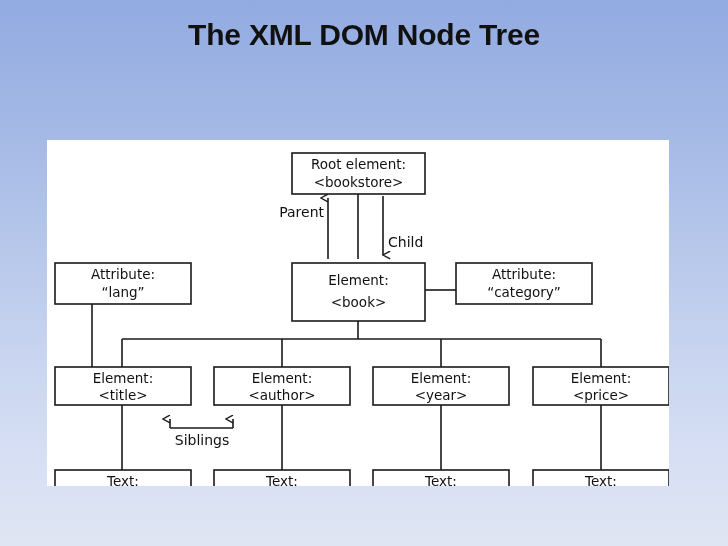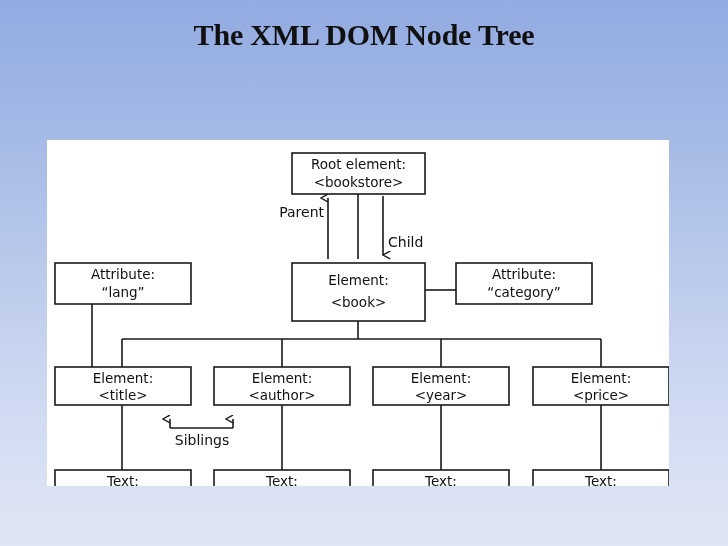--- a/index.html
+++ b/index.html
@@ -23,21 +23,21 @@
   .slide-title {
     position: absolute;
     left: 0;
     top: 18px;
     width: 728px;
     text-align: center;
     font-size: 30px;
     font-weight: bold;
     color: #111111;
     letter-spacing: -0.2px;
-    font-family: Liberation Serif, serif;
+    font-family: Liberation Sans, sans-serif;
   }
 
   .diagram-panel {
     position: absolute;
     left: 47px;
     top: 140px;
     width: 622px;
     height: 346px;
     background: #ffffff;
   }

